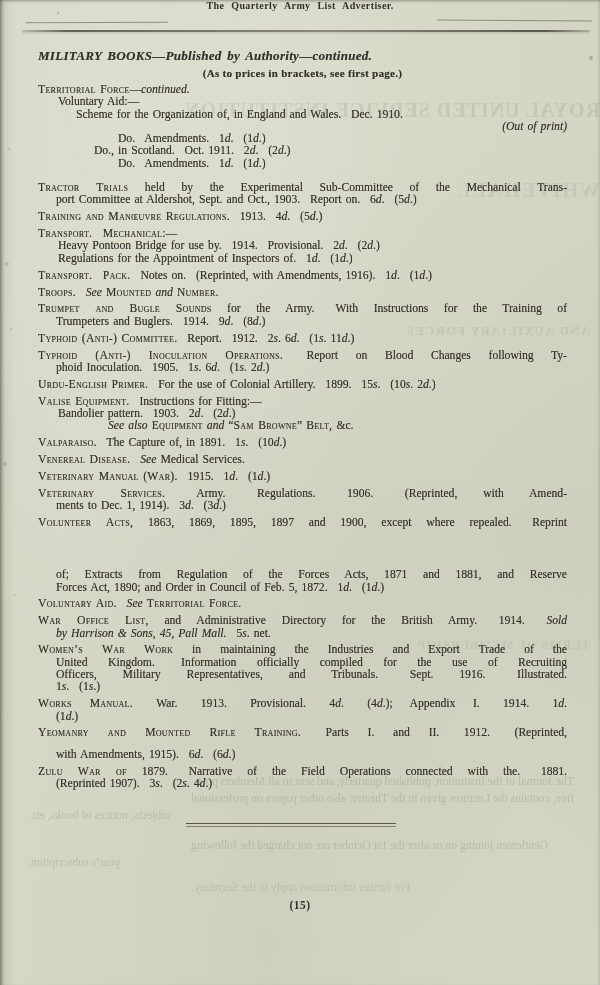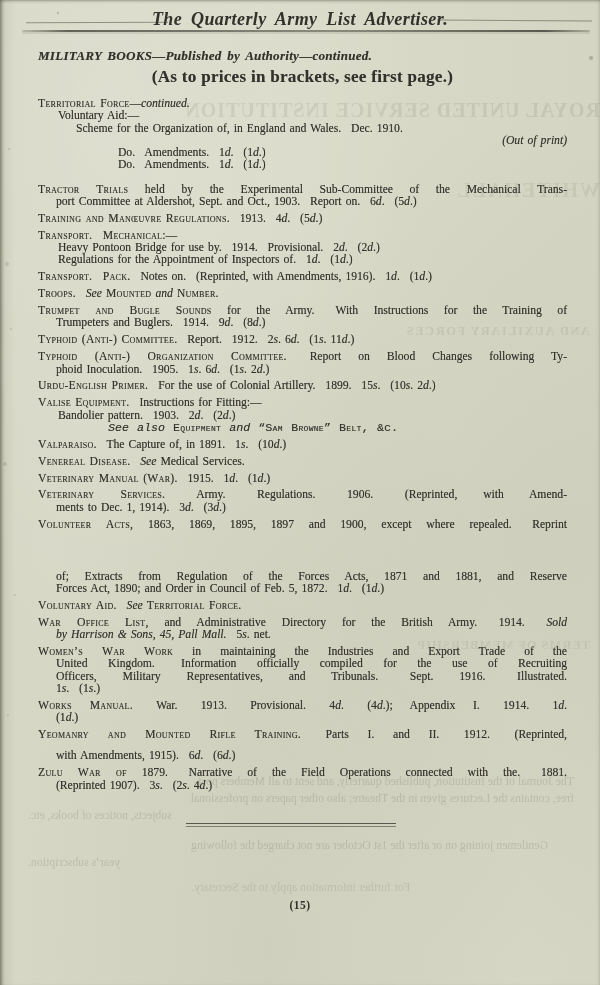--- a/index.html
+++ b/index.html
@@ -39,33 +39,33 @@
   .g3{top:638px;left:345px;width:245px;font-size:12.5px;font-weight:bold;letter-spacing:1px;opacity:.09;filter:blur(.5px);}
   .g4,.g5,.g6,.g7,.g8,.g9{left:28px;width:546px;font-size:11.8px;opacity:.19;filter:blur(.45px);white-space:normal;}
   .g4{top:774px;}
   .g5{top:791px;}
   .g6{top:808px;text-align:right;}
   .g7{top:838px;width:520px;}
   .g8{top:855px;text-align:right;}
   .g9{top:880px;text-align:center;opacity:.15;}
   
   .hdr{position:relative;height:36px;z-index:2;}
-  .header-title{text-align:center;font-style:italic;font-weight:bold;font-size:18px;
-    letter-spacing:.4px;word-spacing:4px;padding-top:9px;}
+  .header-title{text-align:center;font-weight:bold;font-size:10px;
+    letter-spacing:.4px;word-spacing:4px;}
   .rule-stub{position:absolute;height:1px;background:rgba(70,68,58,.5);}
   .rule-stub.left{top:22px;left:26px;width:142px;transform:rotate(-.3deg);}
   .rule-stub.right{top:20px;right:8px;width:155px;transform:rotate(.4deg);}
   .header-rule{position:absolute;top:30px;left:22px;right:10px;height:2px;border-radius:1px;
     background:linear-gradient(90deg, rgba(60,58,48,.2), rgba(60,58,48,.75) 8%, rgba(60,58,48,.5) 55%, rgba(60,58,48,.8) 92%, rgba(60,58,48,.25));
     box-shadow:0 2px 0 rgba(60,58,48,.10);}
   
   .content{position:relative;z-index:2;padding:0 33px 0 38px;margin-top:12px;
     text-shadow:.15px .15px .2px rgba(45,42,35,.45);}
   .section-title{font-weight:bold;font-style:italic;font-size:13px;letter-spacing:.3px;word-spacing:2px;}
-  .section-subtitle{text-align:center;font-weight:bold;font-size:17px;letter-spacing:.3px;margin:3px 0 11px;}
+  .section-subtitle{text-align:center;font-weight:bold;font-size:11px;letter-spacing:.3px;margin:3px 0 5px;}
   .entry{margin-bottom:4.6px;}
   .line{font-size:11.6px;line-height:12.3px;word-spacing:1.2px;}
   .line.j{text-align:justify;text-align-last:justify;-moz-text-align-last:justify;}
   .line.r{text-align:right;}
   .sc{font-variant:small-caps;letter-spacing:.3px;}
   .it{font-style:italic;}
   
   .end-rule{position:absolute;top:823px;left:186px;width:210px;height:2px;z-index:2;
     border-top:1.2px solid rgba(62,60,50,.8);border-bottom:1px solid rgba(62,60,50,.55);}
   .page-number{position:absolute;top:899px;left:0;right:0;z-index:2;text-align:center;
@@ -101,20 +101,21 @@
   <div class="content">
     <div class="section-title">MILITARY BOOKS—Published by Authority—continued.</div>
     <div class="section-subtitle">(As to prices in brackets, see first page.)</div>
     <div id="entries">
         <div class="entry">
           <div class="line"><span class="sc">Territorial Force</span>—<span class="it">continued.</span></div>
           <div class="line" style="padding-left: 20px;">Voluntary Aid:—</div>
           <div class="line" style="padding-left: 38px;">Scheme for the Organization of, in England and Wales.  Dec. 1910.</div>
           <div class="line r"><span class="it">(Out of print)</span></div>
           <div class="line" style="padding-left: 80px;">Do.  Amendments.  1<span class="it">d</span>.  (1<span class="it">d</span>.)</div>
+          <div class="line" style="padding-left: 56px;">Do., in Scotland.  Oct. 1911.  2<span class="it">d</span>.  (2<span class="it">d</span>.)</div>
           <div class="line" style="padding-left: 80px;">Do.  Amendments.  1<span class="it">d</span>.  (1<span class="it">d</span>.)</div>
         </div>
         <div class="entry" style="margin-top: 12px;">
           <div class="line j"><span class="sc">Tractor Trials</span> held by the Experimental Sub-Committee of the Mechanical Trans-</div>
           <div class="line" style="padding-left: 18px;">port Committee at Aldershot, Sept. and Oct., 1903.  Report on.  6<span class="it">d</span>.  (5<span class="it">d</span>.)</div>
         </div>
         <div class="entry">
           <div class="line"><span class="sc">Training and Manœuvre Regulations.</span>  1913.  4<span class="it">d</span>.  (5<span class="it">d</span>.)</div>
         </div>
         <div class="entry">
@@ -129,30 +130,30 @@
           <div class="line"><span class="sc">Troops.</span>  <span class="it">See</span> <span class="sc">Mounted</span> <span class="it">and</span> <span class="sc">Number.</span></div>
         </div>
         <div class="entry">
           <div class="line j"><span class="sc">Trumpet and Bugle Sounds</span> for the Army.  With Instructions for the Training of</div>
           <div class="line" style="padding-left: 18px;">Trumpeters and Buglers.  1914.  9<span class="it">d</span>.  (8<span class="it">d</span>.)</div>
         </div>
         <div class="entry">
           <div class="line"><span class="sc">Typhoid (Anti-) Committee.</span>  Report.  1912.  2<span class="it">s</span>. 6<span class="it">d</span>.  (1<span class="it">s</span>. 11<span class="it">d</span>.)</div>
         </div>
         <div class="entry">
-          <div class="line j"><span class="sc">Typhoid (Anti-) Organization Committee.</span>  Report on Blood Changes following Ty-</div>
+          <div class="line j"><span class="sc">Typhoid (Anti-) Inoculation Operations.</span>  Report on Blood Changes following Ty-</div>
           <div class="line" style="padding-left: 18px;">phoid Inoculation.  1905.  1<span class="it">s</span>. 6<span class="it">d</span>.  (1<span class="it">s</span>. 2<span class="it">d</span>.)</div>
         </div>
         <div class="entry">
           <div class="line"><span class="sc">Urdu-English Primer.</span>  For the use of Colonial Artillery.  1899.  15<span class="it">s</span>.  (10<span class="it">s</span>. 2<span class="it">d</span>.)</div>
         </div>
         <div class="entry">
           <div class="line"><span class="sc">Valise Equipment.</span>  Instructions for Fitting:—</div>
           <div class="line" style="padding-left: 20px;">Bandolier pattern.  1903.  2<span class="it">d</span>.  (2<span class="it">d</span>.)</div>
-          <div class="line" style="padding-left: 70px; font-family: Liberation Mono, monospace;"><span class="it">See also</span> <span class="sc">Equipment</span> <span class="it">and</span> “<span class="sc">Sam Browne</span>” <span class="sc">Belt,</span> &amp;c.</div>
+          <div class="line" style="padding-left: 70px;"><span class="it">See also</span> <span class="sc">Equipment</span> <span class="it">and</span> “<span class="sc">Sam Browne</span>” <span class="sc">Belt,</span> &amp;c.</div>
         </div>
         <div class="entry">
           <div class="line"><span class="sc">Valparaiso.</span>  The Capture of, in 1891.  1<span class="it">s</span>.  (10<span class="it">d</span>.)</div>
         </div>
         <div class="entry">
           <div class="line"><span class="sc">Venereal Disease.</span>  <span class="it">See</span> Medical Services.</div>
         </div>
         <div class="entry">
           <div class="line"><span class="sc">Veterinary Manual (War).</span>  1915.  1<span class="it">d</span>.  (1<span class="it">d</span>.)</div>
         </div>

